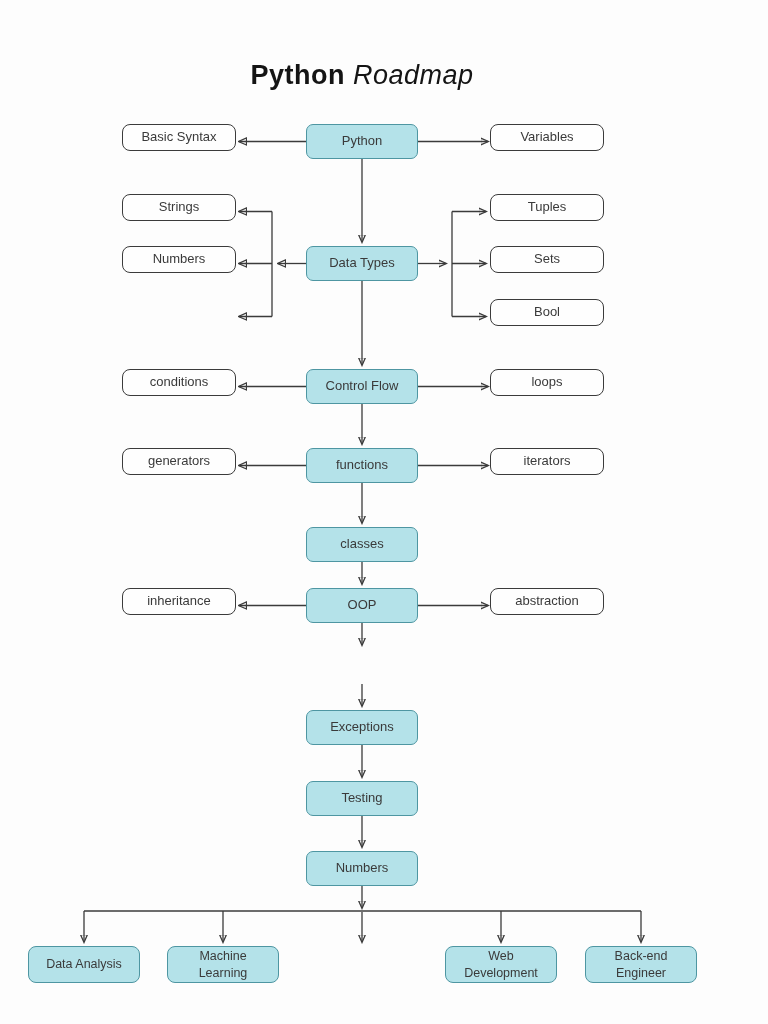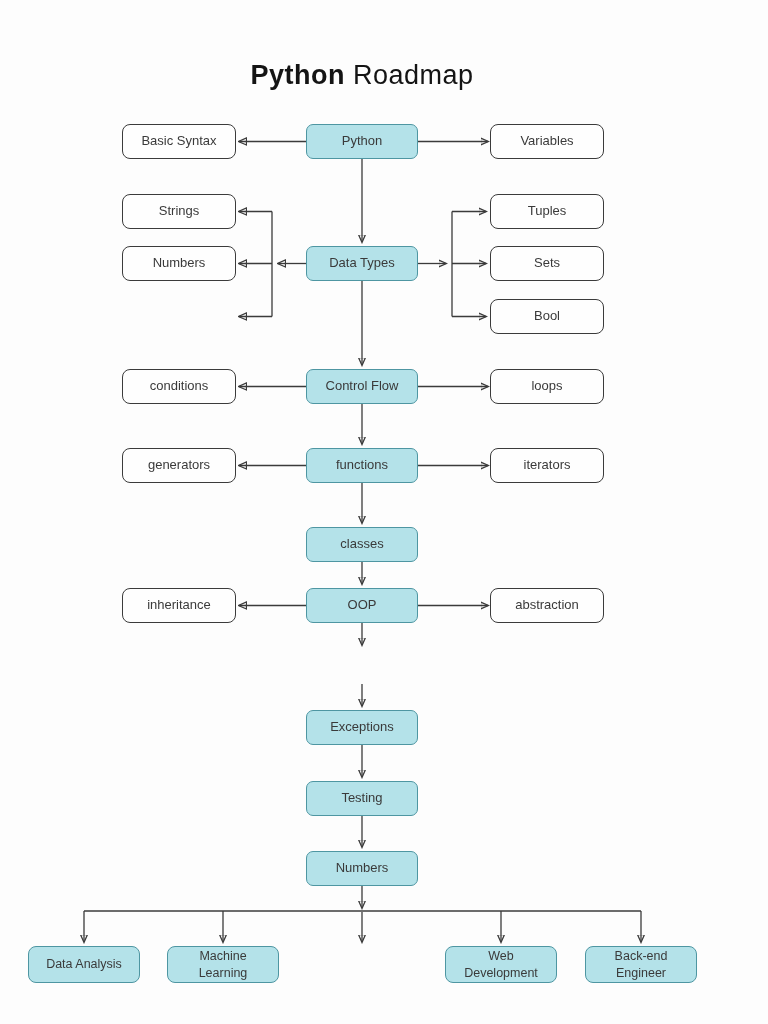--- a/index.html
+++ b/index.html
@@ -9,37 +9,37 @@
     background:#fdfdfd;
     font-family:"Liberation Sans","DejaVu Sans",sans-serif;
     overflow:hidden;
   }
   #title{
     position:absolute;left:0;top:60px;width:724px;
     text-align:center;
     font-size:27px;color:#141414;letter-spacing:.5px;
   }
   #title .t-bold{font-weight:700;}
-  #title .t-reg{font-weight:400;}
+  #title .t-reg{font-weight:400;font-style:italic;}
   .node{
     position:absolute;
     box-sizing:border-box;
     display:flex;align-items:center;justify-content:center;
     text-align:center;
     font-size:13px;color:#3a3a3a;
     line-height:1.3;
   }
   .core{
     width:112px;height:35px;
     background:#b4e2e9;
     border:1.5px solid #4e96a2;
     border-radius:7px;
   }
   .leaf{
-    width:114px;height:35px;
+    width:114px;height:27px;
     background:#fefefe;
     border:1.5px solid #3b3b3b;
     border-radius:8px;
   }
   .career{
     width:112px;height:37px;
     background:#b4e2e9;
     border:1.5px solid #4e96a2;
     border-radius:8px;
     font-size:12.5px;

